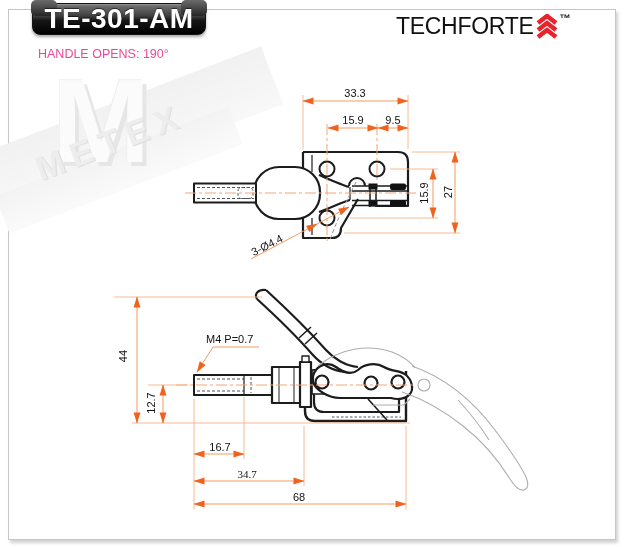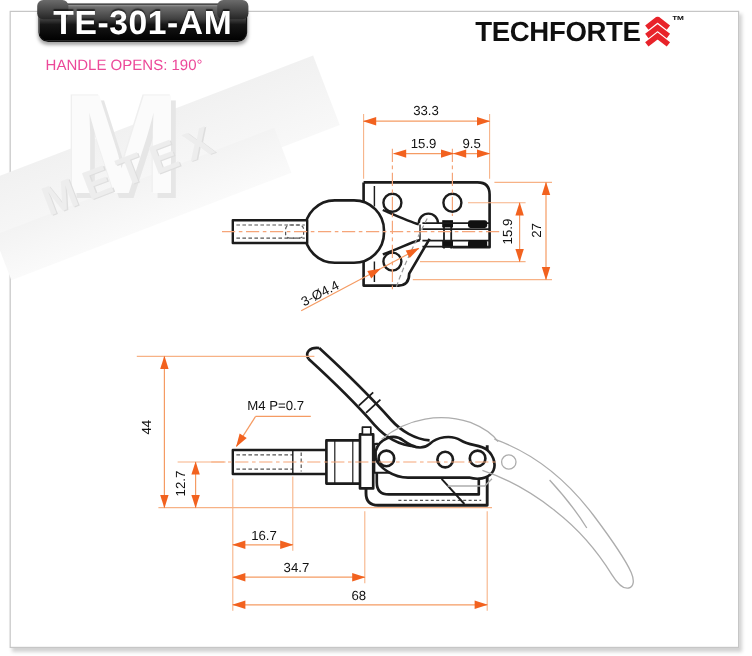--- a/index.html
+++ b/index.html
@@ -24,21 +24,21 @@
   .badge{position:absolute;left:32px;top:3px;width:172px;height:30px;z-index:4;
          border-radius:8px;border:1px solid #141414;
          background:linear-gradient(180deg,#9a9a9a 0%,#6e6e6e 6%,#3f3f3f 40%,#161616 55%,#000 100%);
          box-shadow:0 2px 3px rgba(0,0,0,0.35);}
   .badge .tab{position:absolute;width:26px;height:16px;top:-4px;border-radius:5px;
          background:linear-gradient(180deg,#6b6b6b,#262626);z-index:-1;}
   .badge .tab.l{left:-2px;} .badge .tab.r{right:-2px;}
   .badge-text{display:block;text-align:center;line-height:30px;font-size:28px;font-weight:bold;
          color:#fff;letter-spacing:0.5px;text-shadow:0 -1px 1px rgba(0,0,0,0.6);}
   .logo{position:absolute;left:396px;top:13px;display:flex;align-items:flex-start;z-index:4;}
-  .logo .brand{font-size:23px;font-weight:bold;color:#101010;letter-spacing:-0.3px;line-height:26px;}
+  .logo .brand{font-size:23px;font-weight:normal;color:#101010;letter-spacing:-0.3px;line-height:26px;}
   .logo svg{margin-left:2px;margin-top:1px;}
   .logo .tm{font-size:11px;color:#101010;margin-top:-1px;font-weight:bold;}
   .specs{position:absolute;left:38px;top:46px;z-index:4;font-size:12.5px;color:#ec4899;line-height:17.5px;}
   
   .drawing{position:absolute;left:0;top:0;z-index:2;}
   .dim-label{position:absolute;z-index:3;font-size:11px;line-height:12px;color:#111;
              text-align:center;white-space:nowrap;}
   .rot90{transform:rotate(-90deg);transform-origin:center;}
   .rot27{transform:rotate(-27deg);transform-origin:center;}
 </style>
@@ -183,16 +183,16 @@
   <span class="dim-label" style="left:335px;top:114px;width:36px;">15.9</span>
   <span class="dim-label" style="left:377px;top:114px;width:32px;">9.5</span>
   <span class="dim-label rot90" style="left:406px;top:187px;width:36px;">15.9</span>
   <span class="dim-label rot90" style="left:434px;top:186px;width:28px;">27</span>
   <span class="dim-label rot27" style="left:244px;top:239px;width:46px;">3-Ø4.4</span>
 
   <span class="dim-label" style="left:206px;top:333px;">M4 P=0.7</span>
   <span class="dim-label rot90" style="left:109px;top:350px;width:28px;">44</span>
   <span class="dim-label rot90" style="left:133px;top:397px;width:36px;">12.7</span>
   <span class="dim-label" style="left:202px;top:441px;width:36px;text-align:center;">16.7</span>
-  <span class="dim-label" style="left:229px;top:468px;width:36px;">34.7</span>
+  <span class="dim-label" style="left:229px;top:468px;width:36px;font-family:Liberation Serif, serif;">34.7</span>
   <span class="dim-label" style="left:285px;top:491px;width:28px;">68</span>
 
 </div>
 
 </body></html>

